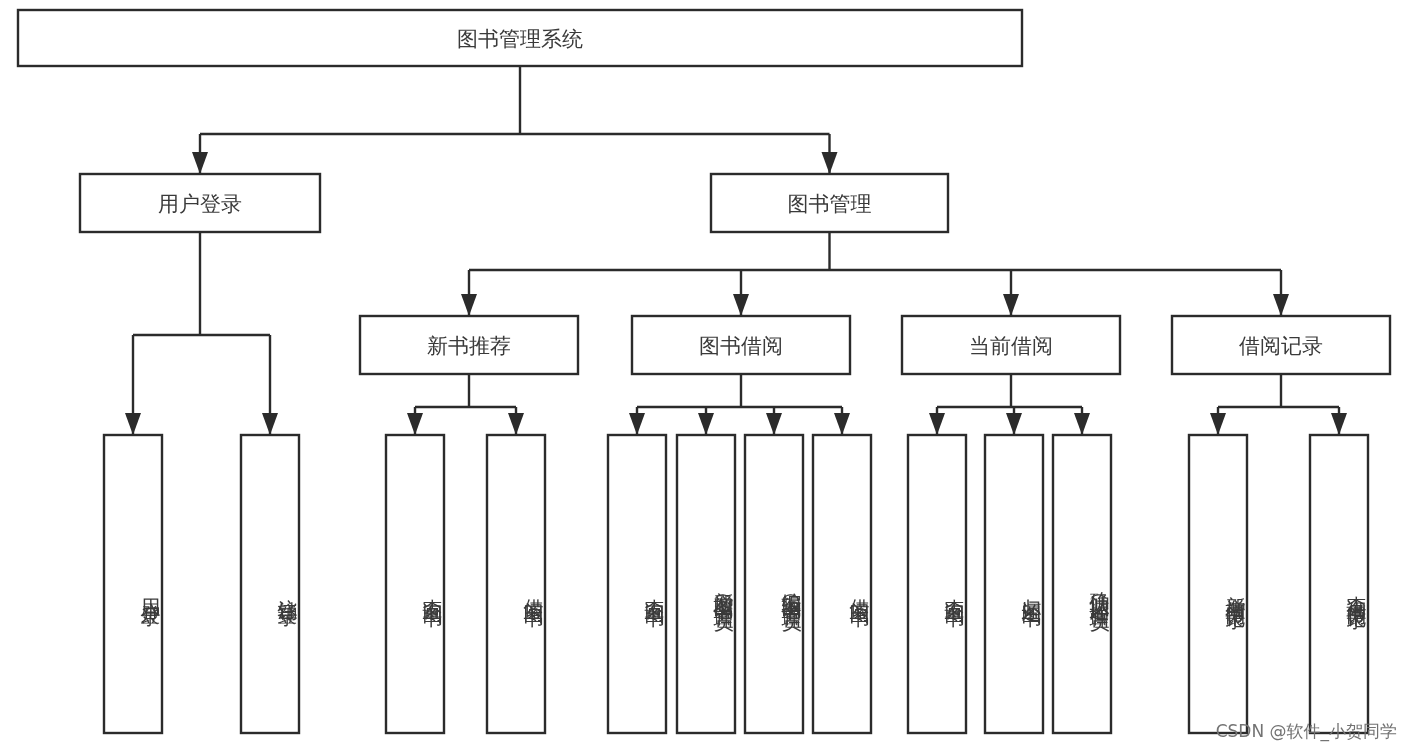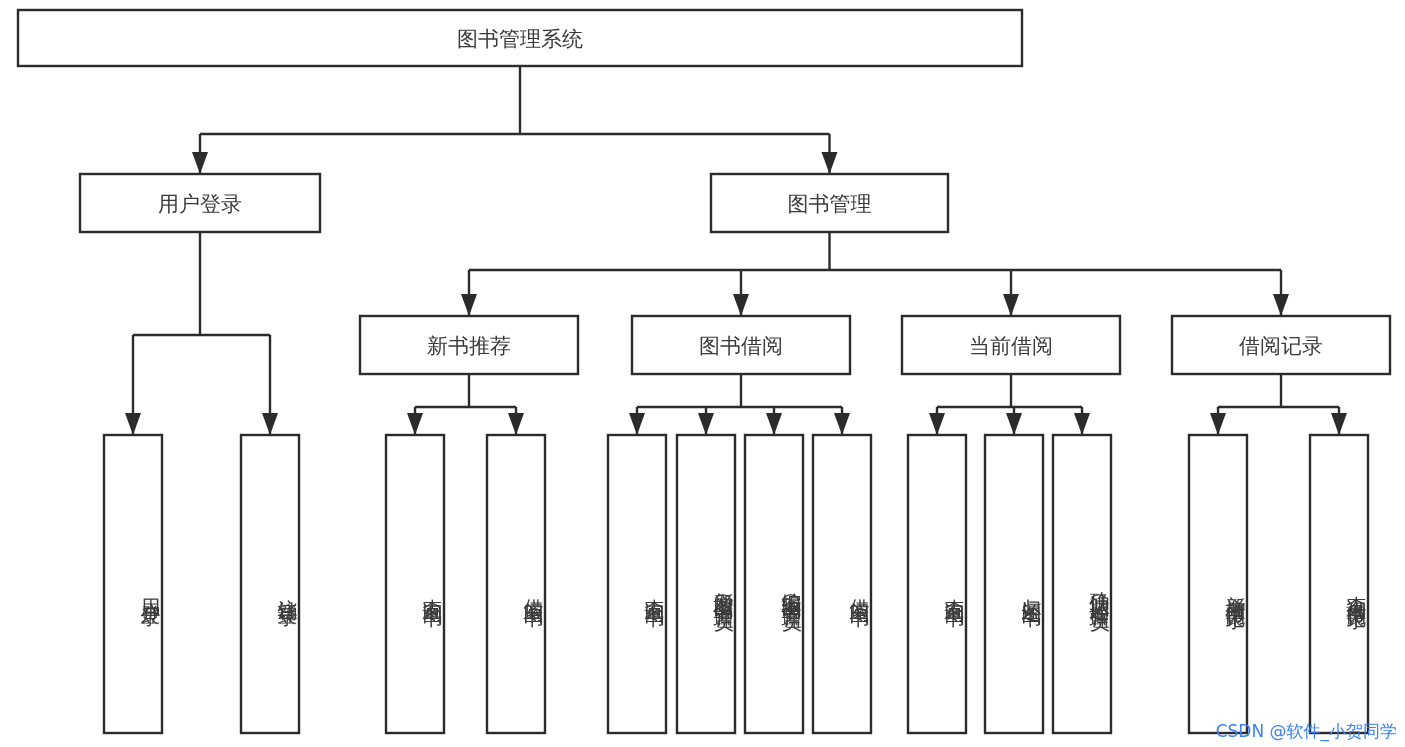--- a/index.html
+++ b/index.html
@@ -59,21 +59,21 @@
     align-items: flex-start;
     justify-content: center;
     white-space: nowrap;
     pointer-events: none;
     user-select: none;
   }
   #watermark {
     position: absolute;
     right: 8px;
     bottom: 4px;
-    color: #3b82f6;
+    color: #737373;
     font-size: 17px;
     font-family: "DejaVu Sans", "Liberation Sans", sans-serif;
     white-space: nowrap;
     user-select: none;
   }
 </style>
 </head>
 <body>
 
 <div id="canvas">

